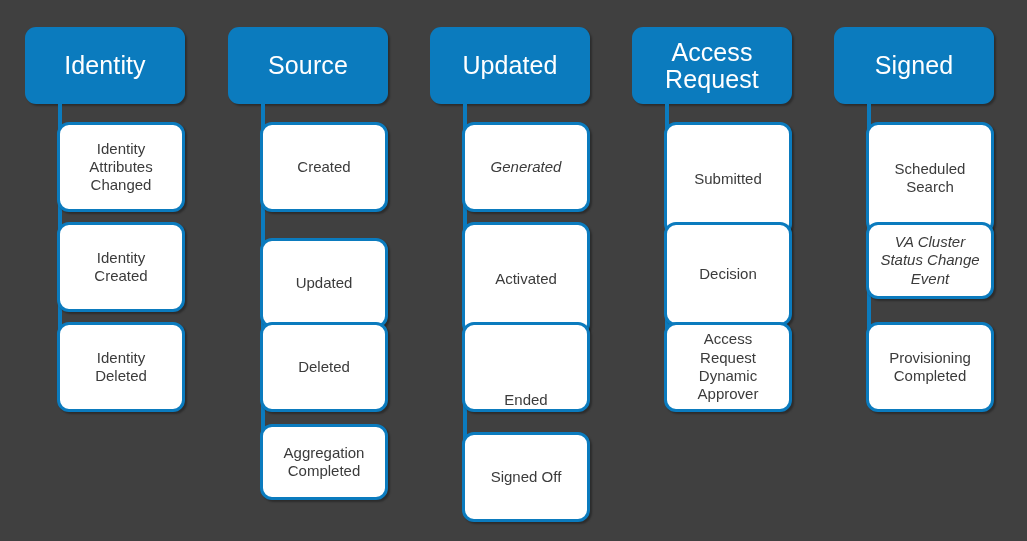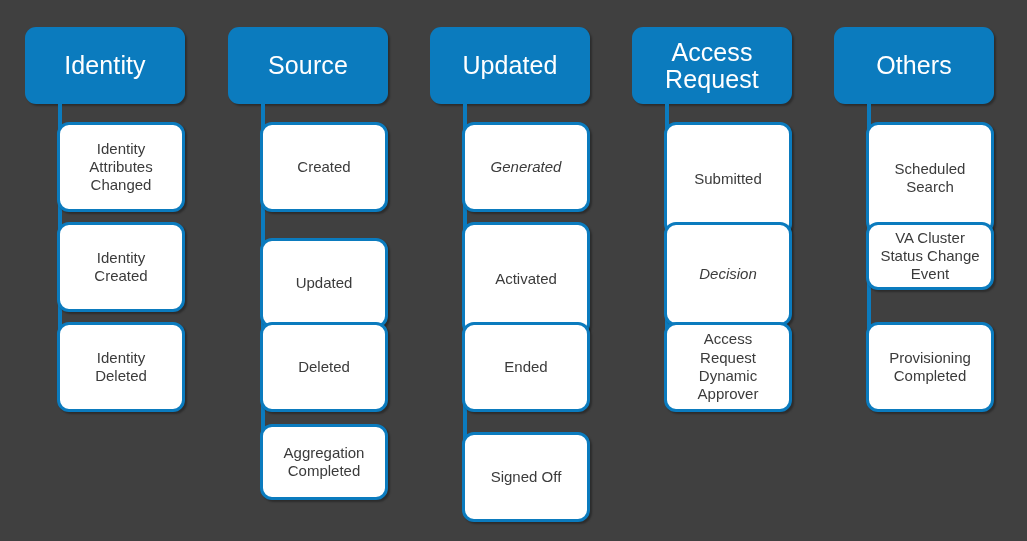--- a/index.html
+++ b/index.html
@@ -145,62 +145,62 @@
       <div class="trunk" style="top: 104px; height: 367px;"></div>
       <div class="stub" style="top: 165px;"></div>
       <div class="child-box" style="top: 122px; height: 90px; font-style: italic;">
         <div class="child-label">Generated</div>
       </div>
       <div class="stub" style="top: 265px;"></div>
       <div class="child-box" style="top: 222px; height: 114px;">
         <div class="child-label">Activated</div>
       </div>
       <div class="stub" style="top: 365px;"></div>
-      <div class="child-box" style="top: 322px; height: 90px;">
+      <div class="child-box" style="top: 322px; height: 90px; align-items: flex-end;">
         <div class="child-label">Ended</div>
       </div>
       <div class="stub" style="top: 467px;"></div>
       <div class="child-box" style="top: 432px; height: 90px;">
         <div class="child-label">Signed Off</div>
       </div>
     </div>
     <div class="column" style="left: 632px;">
       <div class="header-box">
         <div class="header-label">Access
 Request</div>
       </div>
       <div class="trunk" style="top: 104px; height: 265px;"></div>
       <div class="stub" style="top: 165px;"></div>
       <div class="child-box" style="top: 122px; height: 114px;">
         <div class="child-label">Submitted</div>
       </div>
       <div class="stub" style="top: 265px;"></div>
-      <div class="child-box" style="top: 222px; height: 104px; font-style: italic;">
+      <div class="child-box" style="top: 222px; height: 104px;">
         <div class="child-label">Decision</div>
       </div>
       <div class="stub" style="top: 365px;"></div>
       <div class="child-box" style="top: 322px; height: 90px;">
         <div class="child-label">Access
 Request
 Dynamic
 Approver</div>
       </div>
     </div>
     <div class="column" style="left: 834px;">
       <div class="header-box">
-        <div class="header-label">Others</div>
+        <div class="header-label">Signed</div>
       </div>
       <div class="trunk" style="top: 104px; height: 265px;"></div>
       <div class="stub" style="top: 165px;"></div>
       <div class="child-box" style="top: 122px; height: 112px;">
         <div class="child-label">Scheduled
 Search</div>
       </div>
       <div class="stub" style="top: 265px;"></div>
-      <div class="child-box" style="top: 222px; height: 68px;">
+      <div class="child-box" style="top: 222px; height: 77px; font-style: italic;">
         <div class="child-label">VA Cluster
 Status Change
 Event</div>
       </div>
       <div class="stub" style="top: 365px;"></div>
       <div class="child-box" style="top: 322px; height: 90px;">
         <div class="child-label">Provisioning
 Completed</div>
       </div>
     </div>

